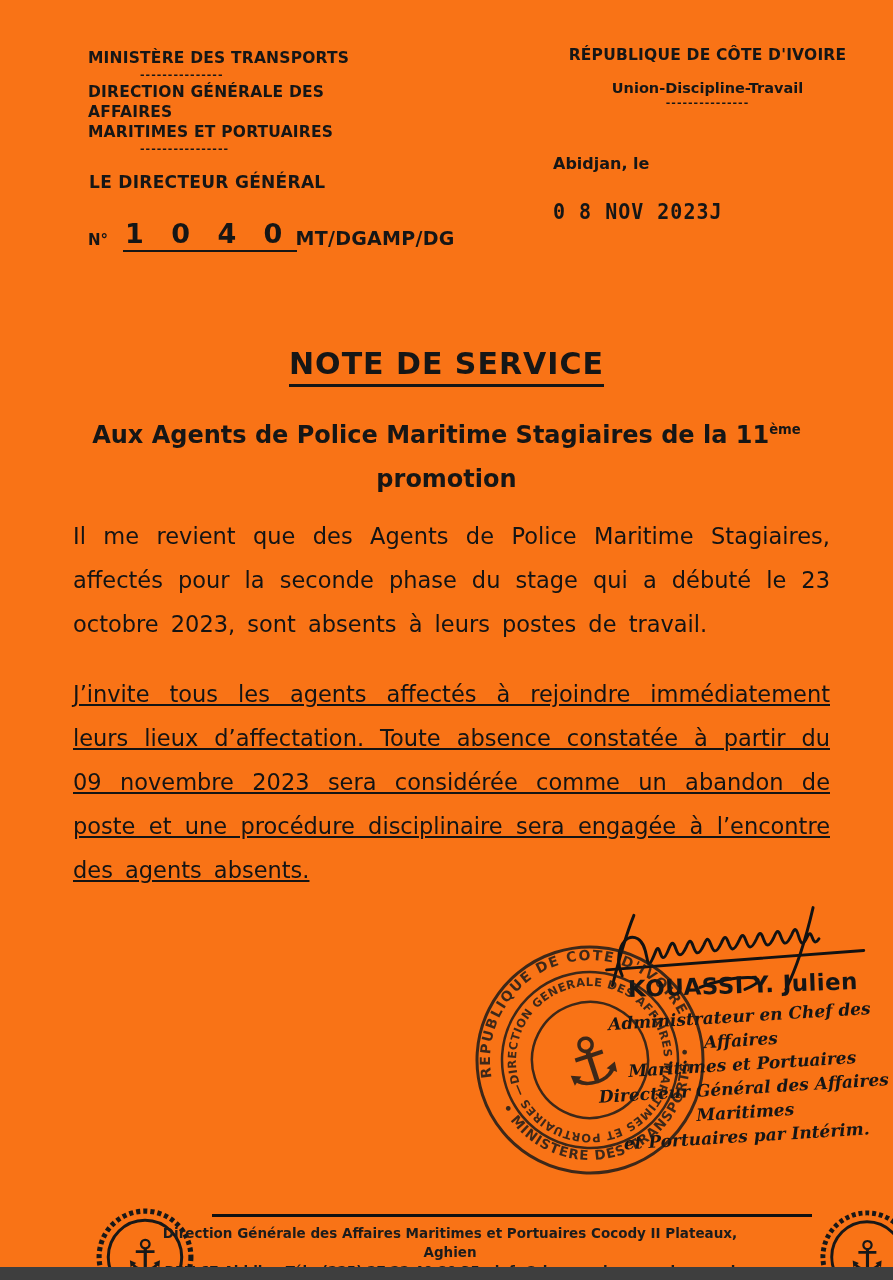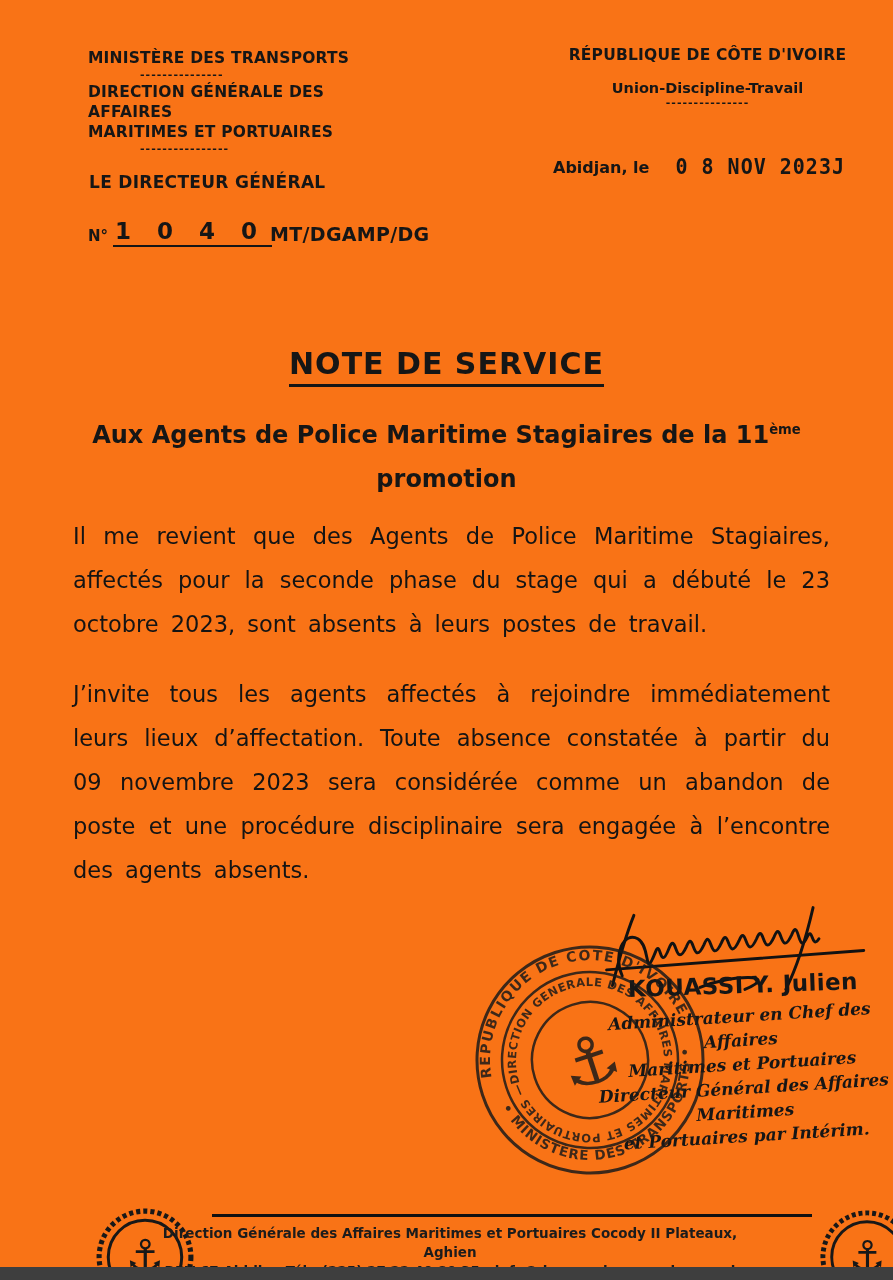--- a/index.html
+++ b/index.html
@@ -6,41 +6,41 @@
   body{font-family:"DejaVu Sans",sans-serif;}
   .page{position:relative;width:893px;height:1280px;background:#f97316;color:#161616;overflow:hidden;}
 
   
   .hdr-left{position:absolute;left:88px;top:48px;width:320px;font-weight:bold;font-size:15.5px;line-height:20px;letter-spacing:.2px;}
   .hdr-left .sep{font-size:11px;letter-spacing:1px;font-weight:bold;padding-left:52px;line-height:14px;}
   .hdr-right{position:absolute;left:545px;top:46px;width:325px;text-align:center;font-weight:bold;}
   .hdr-right .rep{font-size:15.5px;letter-spacing:.2px;}
   .hdr-right .motto{font-size:14.5px;margin-top:16px;}
   .hdr-right .sep{font-size:11px;letter-spacing:1px;line-height:14px;}
-  .date-line{display:flex;align-items:baseline;gap:26px;margin-top:44px;padding-left:8px;}
+  .date-line{display:flex;align-items:baseline;gap:26px;margin-top:44px;padding-left:8px;flex-direction:column;}
   .date-place{font-size:16px;font-weight:bold;white-space:nowrap;}
   .date-stamp{font-family:"DejaVu Sans Mono",monospace;font-size:20px;font-weight:bold;letter-spacing:1px;white-space:nowrap;transform:scaleY(1.08);}
 
   .director{position:absolute;left:89px;top:172px;font-weight:bold;font-size:17px;letter-spacing:.3px;}
 
   .ref-line{position:absolute;left:88px;top:220px;display:flex;align-items:baseline;}
   .ref-prefix{font-size:15px;font-weight:bold;}
-  .ref-number{font-size:23px;font-weight:bold;letter-spacing:9px;border-bottom:2.5px solid #161616;padding:0 6px 1px 2px;margin-left:5px;transform:translateY(-2px);}
+  .ref-number{font-size:27px;font-weight:bold;letter-spacing:9px;border-bottom:2.5px solid #161616;padding:0 6px 1px 2px;margin-left:15px;transform:translateY(-2px);}
   .ref-code{font-size:19px;font-weight:bold;letter-spacing:.3px;margin-left:-2px;}
 
   
   .title-wrap{position:absolute;left:0;top:346px;width:100%;text-align:center;}
   .title{display:inline-block;font-size:30px;font-weight:bold;letter-spacing:1px;border-bottom:3.5px solid #161616;padding-bottom:3px;text-align:center;}
   .subtitle{position:absolute;left:70px;top:408px;width:753px;text-align:center;font-size:24px;font-weight:bold;line-height:44px;}
   .subtitle sup{font-size:.55em;}
 
   
   .para{position:absolute;left:73px;width:757px;font-size:22.5px;line-height:44px;text-align:justify;word-spacing:5px;color:#141414;}
   .para-1{top:514px;}
-  .para-2{top:672px;}
+  .para-2{top:672px;text-decoration:underline;}
 
   
   .signature-svg{position:absolute;left:598px;top:892px;width:286px;height:112px;}
   .sig-name{position:absolute;left:628px;top:972px;font-size:23px;font-weight:bold;letter-spacing:.4px;transform:rotate(-2deg);white-space:nowrap;}
   .sig-titles{position:absolute;left:578px;top:1004px;width:330px;text-align:center;font-family:"DejaVu Serif",serif;font-style:italic;font-weight:bold;font-size:17px;line-height:24px;transform:rotate(-3.5deg);}
   .stamp-svg{position:absolute;left:452px;top:922px;width:276px;height:276px;transform:rotate(-18deg);opacity:.84;}
 
   
   .footer-rule{position:absolute;left:212px;top:1214px;width:600px;height:3px;background:#111;}
   .footer-text{position:absolute;left:150px;top:1224px;width:600px;text-align:center;font-weight:bold;font-size:13.5px;line-height:19px;color:#1c1c1c;}

